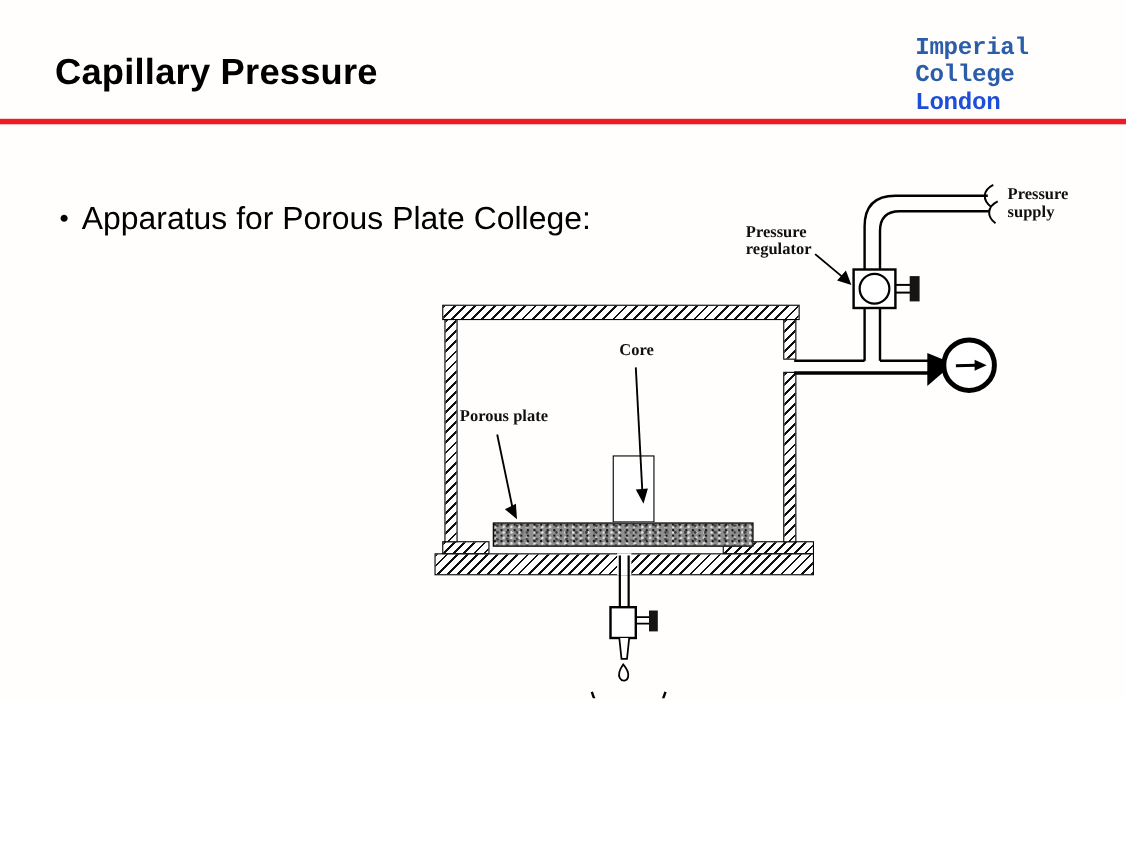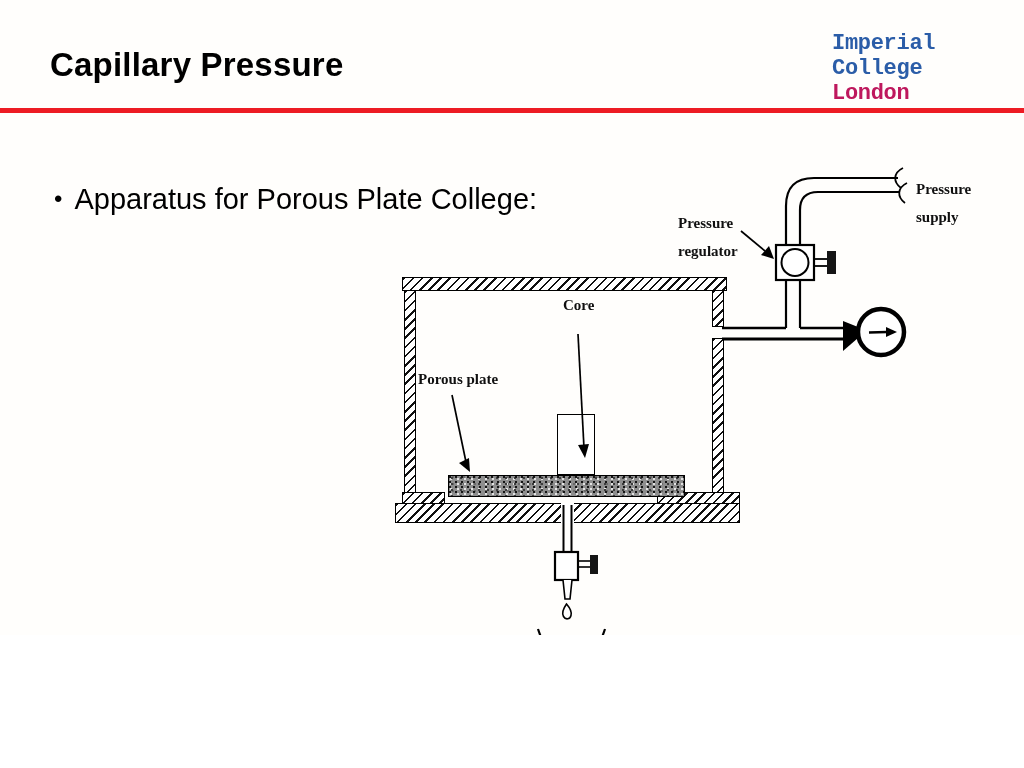--- a/index.html
+++ b/index.html
@@ -21,28 +21,28 @@
       radial-gradient(circle at 3px 2px,#3d3d3d 1px,transparent 1.5px),
       radial-gradient(circle at 2px 3px,#e2e2e2 1px,transparent 1.4px),
       radial-gradient(circle at 4px 1px,#6a6a6a 1.1px,transparent 1.6px);
     background-size:6px 5px,9px 6px,7px 5px,11px 7px;
     border:1.2px solid #000;
   }
   .rule{left:0;width:1024px;height:5px;background:#ED1C24;}
   #title{left:50px;top:46px;font-size:33px;font-weight:700;color:#000;letter-spacing:.2px;}
   #logo{left:832px;top:31px;line-height:25px;font-weight:700;font-size:22px;letter-spacing:-.3px;font-family:Liberation Mono, monospace;}
   #logo .l1{color:#2B5DA8;display:block;}
-  #logo .l2{color:#be185d;display:block;font-weight:700;}
+  #logo .l2{color:#1d4ed8;display:block;font-weight:700;}
   #bullet{left:54px;top:183px;font-size:29px;color:#000;}
   #bullet .dot{font-size:24px;vertical-align:2px;margin-right:12px;}
   .label-serif{
     font-family:"Liberation Serif","DejaVu Serif",serif;font-weight:700;
     font-size:15px;line-height:16px;color:#101010;white-space:nowrap;
   }
-  .label-serif span{display:block;margin-top:12px;}
+  .label-serif span{display:block;}
   #overlay{left:0;top:0;width:1024px;height:768px;pointer-events:none;}
   .z1{z-index:1}.z2{z-index:2}.z3{z-index:3}.z4{z-index:4}
 </style>
 </head>
 <body>
 
 <div id="slide">
 
   <div id="title" class="abs">Capillary Pressure</div>
   <div id="logo" class="abs">
@@ -146,16 +146,16 @@
   </svg>
 
   <div class="abs label-serif z4" style="left:678px;top:203px;">
     <span>Pressure</span>
     <span>regulator</span>
   </div>
   <div class="abs label-serif z4" style="left:916px;top:169px;">
     <span>Pressure</span>
     <span>supply</span>
   </div>
-  <div class="abs label-serif z4" style="left:563px;top:297px;">Core</div>
+  <div class="abs label-serif z4" style="left:563px;top:311px;">Core</div>
   <div class="abs label-serif z4" style="left:418px;top:371px;">Porous plate</div>
 
 </div>
 
 </body></html>

